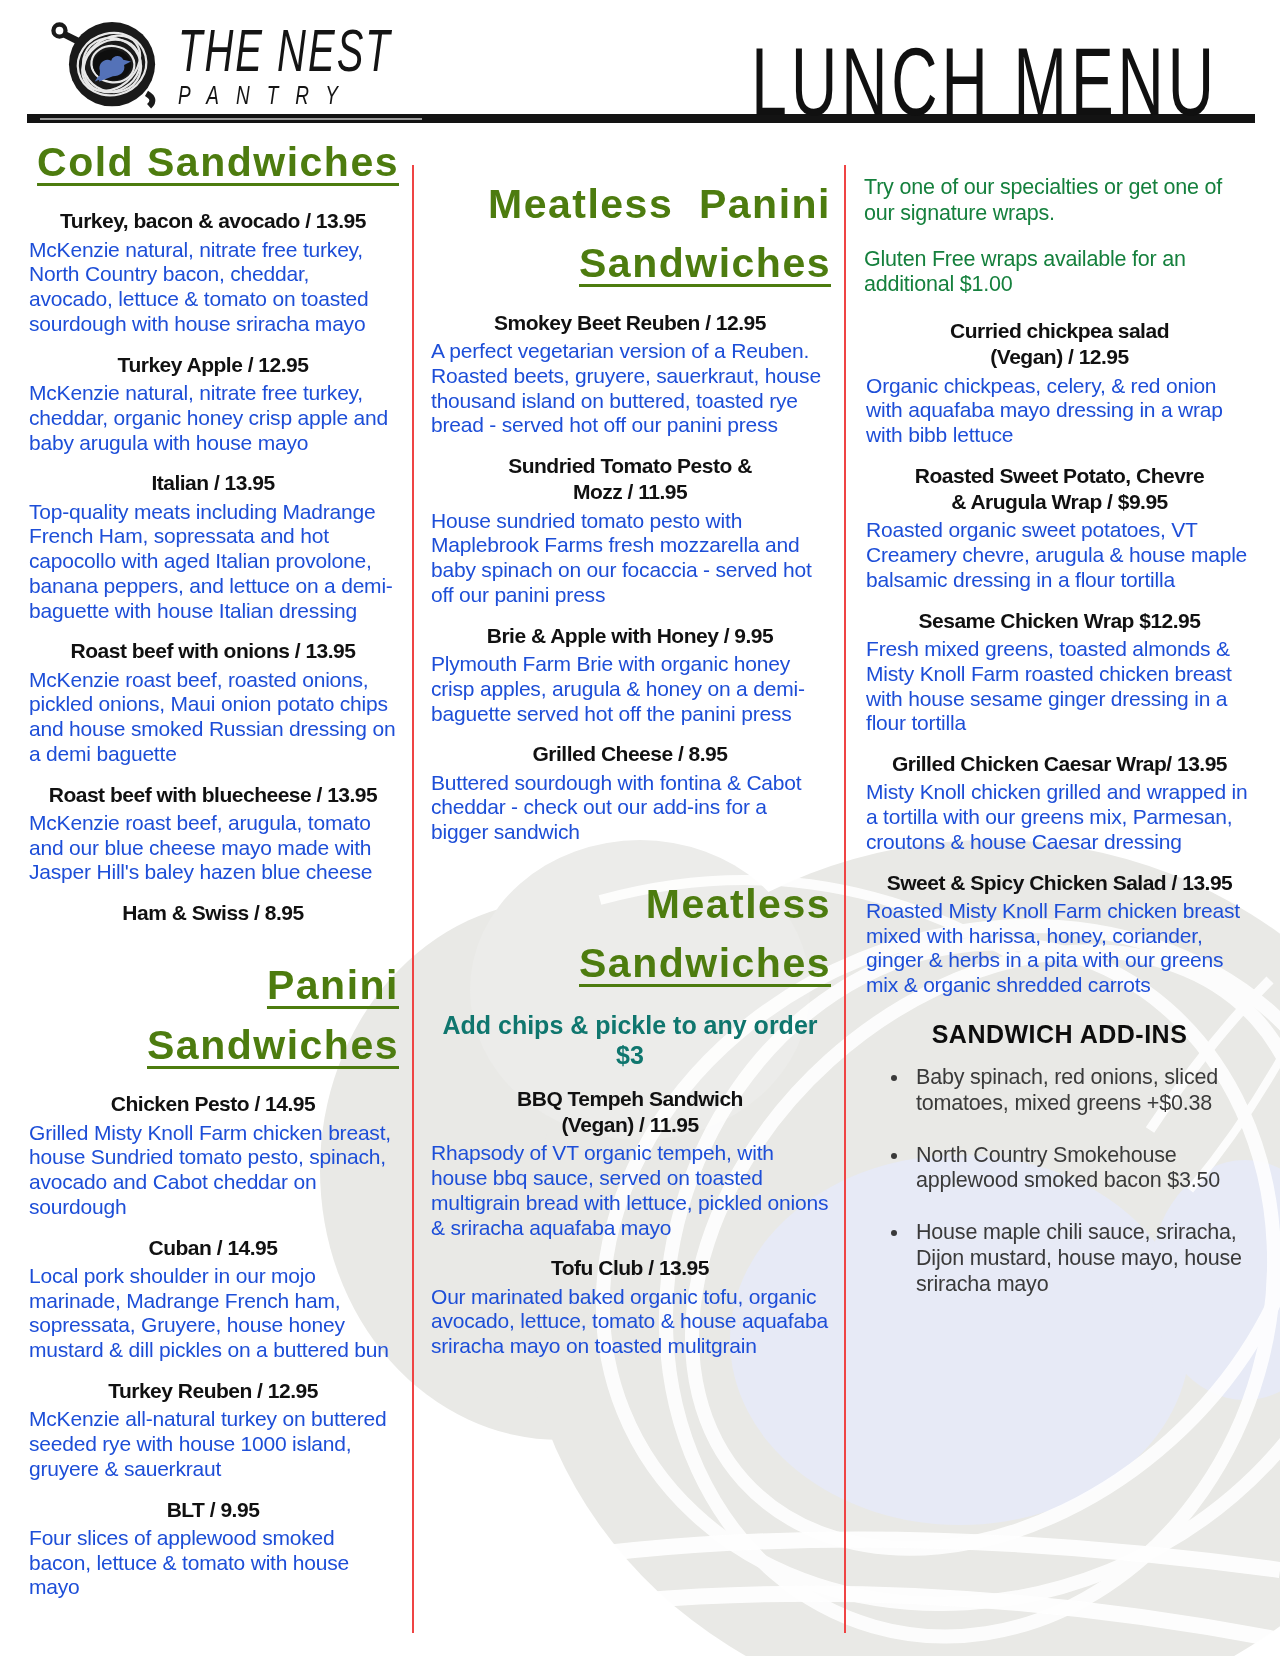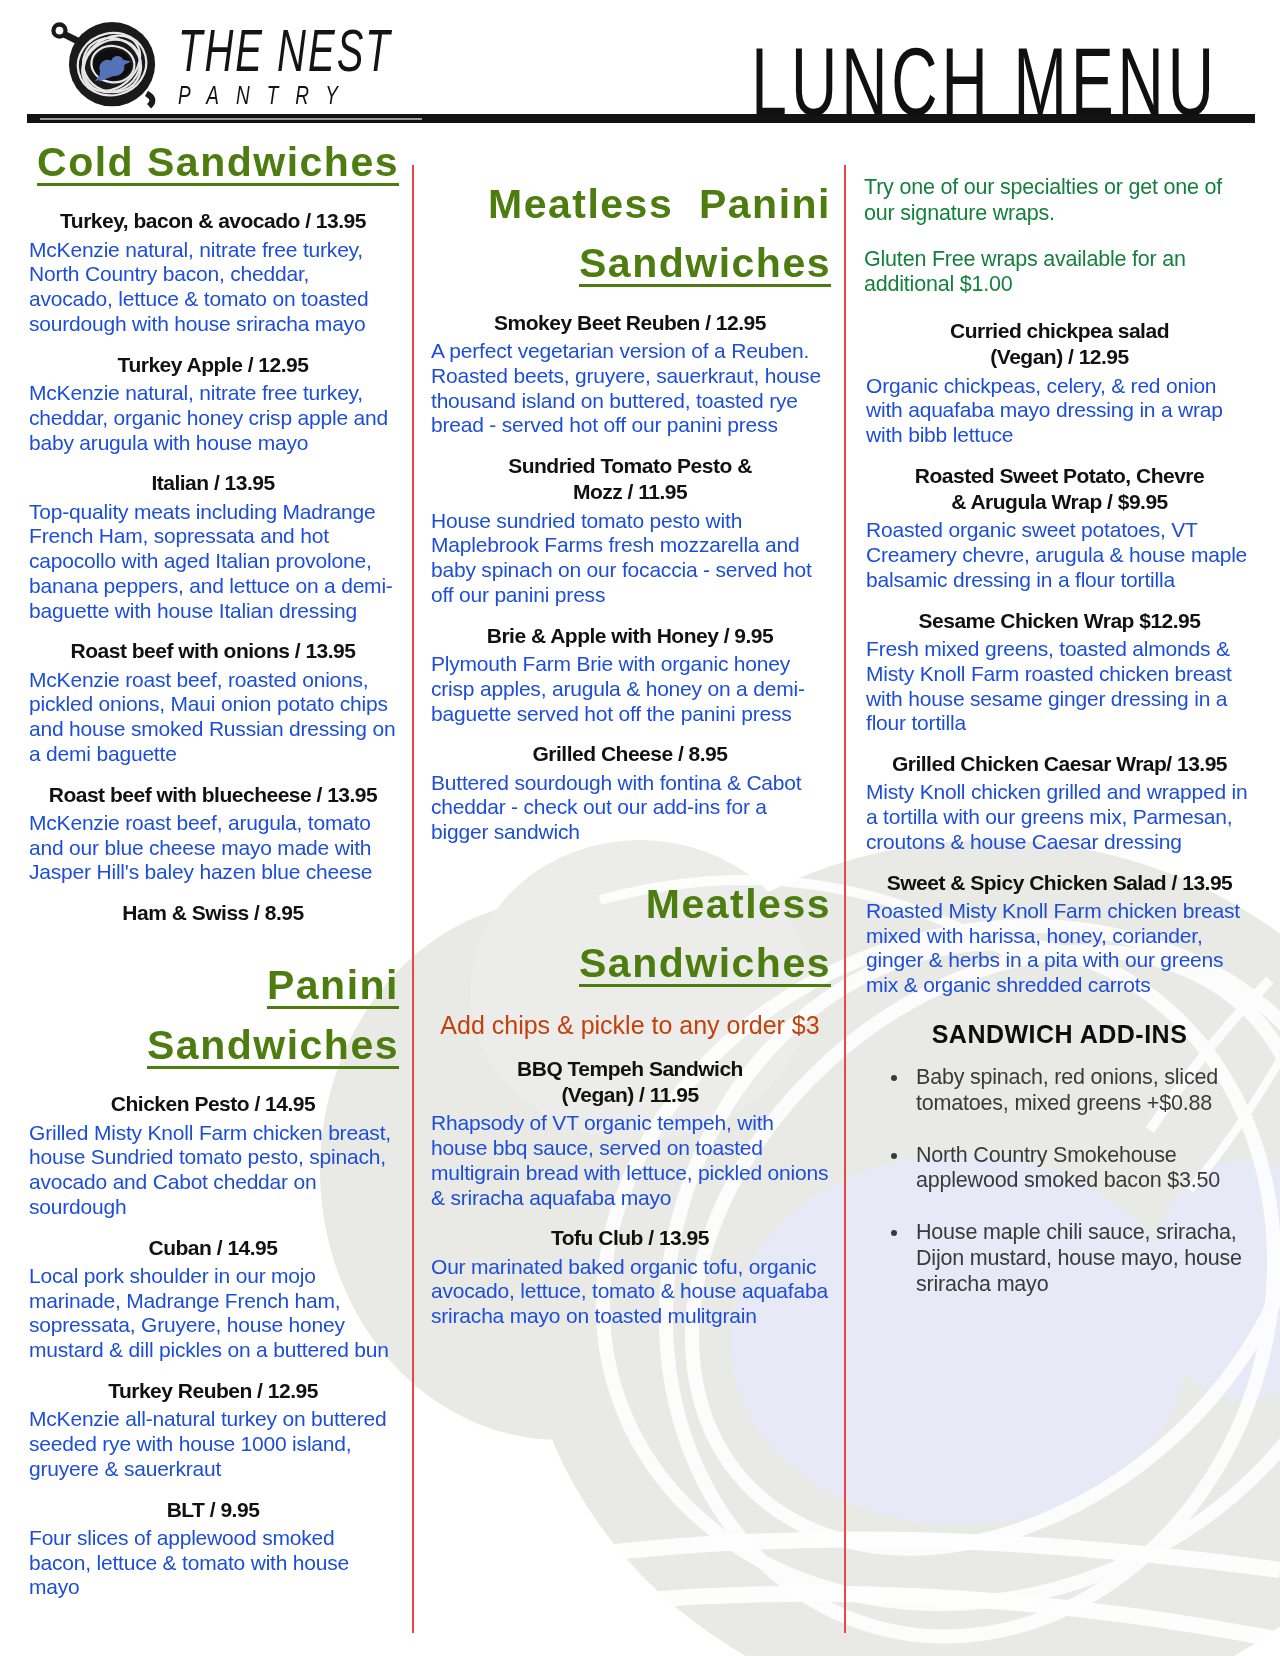--- a/index.html
+++ b/index.html
@@ -70,21 +70,21 @@
   .item-name {
     text-align:center; font-size:21px; font-weight:700; letter-spacing:-0.5px;
     color:#111; line-height:1.25; white-space:pre-line; margin-bottom:3px;
   }
   .item-desc {
     font-size:21px; color:#1d4ed8; line-height:1.18; letter-spacing:-0.2px;
     padding:0 2px;
   }
 
   .note {
-    text-align:center; font-size:25px; font-weight:400; color:#c2410c;
+    text-align:center; font-size:25px; font-weight:700; color:#0f766e;
     line-height:1.2; margin:4px 0 16px;
   }
   p.intro {
     font-size:21.5px; color:#15803d; line-height:1.2; letter-spacing:-0.2px;
     margin:0 0 20px;
   }
   .addins-heading {
     text-align:center; font-size:25px; font-weight:800; letter-spacing:0.5px;
     color:#0d0d0d; margin:22px 0 16px;
   }
@@ -280,21 +280,21 @@
           <h3 class="item-name">Grilled Chicken Caesar Wrap/ 13.95</h3>
           <p class="item-desc">Misty Knoll chicken grilled and wrapped in a tortilla with our greens mix, Parmesan, croutons &amp; house Caesar dressing</p>
         </div>
         <div class="item">
           <h3 class="item-name">Sweet &amp; Spicy Chicken Salad / 13.95</h3>
           <p class="item-desc">Roasted Misty Knoll Farm chicken breast mixed with harissa, honey, coriander, ginger &amp; herbs in a pita with our greens mix &amp; organic shredded carrots</p>
         </div>
 
         <h3 class="addins-heading">SANDWICH ADD-INS</h3>
         <ul class="addins">
-          <li>Baby spinach, red onions, sliced tomatoes, mixed greens +$0.88</li>
+          <li>Baby spinach, red onions, sliced tomatoes, mixed greens +$0.38</li>
           <li>North Country Smokehouse applewood smoked bacon $3.50</li>
           <li>House maple chili sauce, sriracha, Dijon mustard, house mayo, house sriracha mayo</li>
         </ul>
       </div>
     </div>
 
   </div>
 </div>
 
 </body></html>

